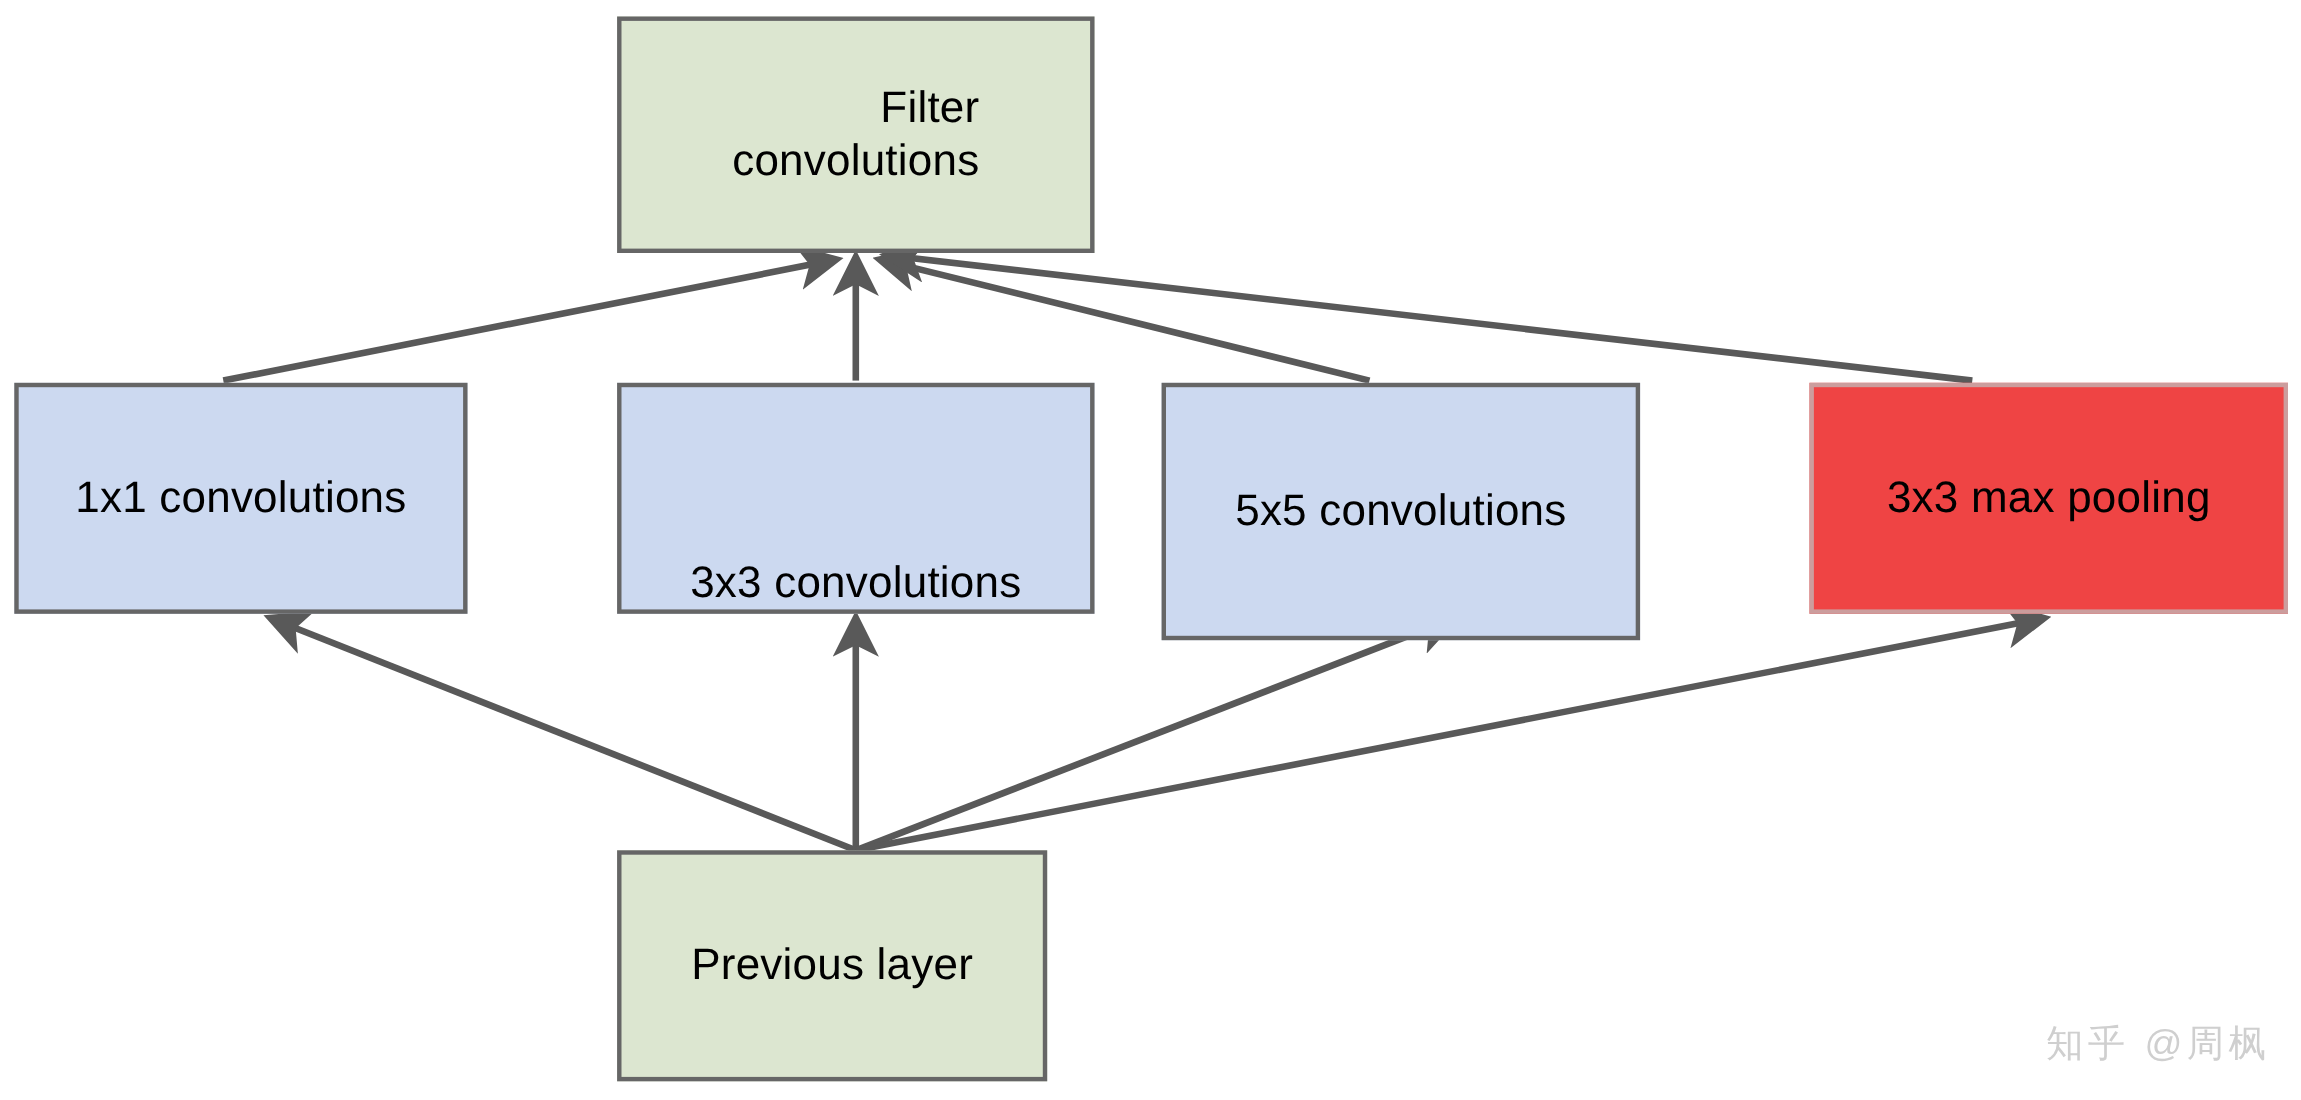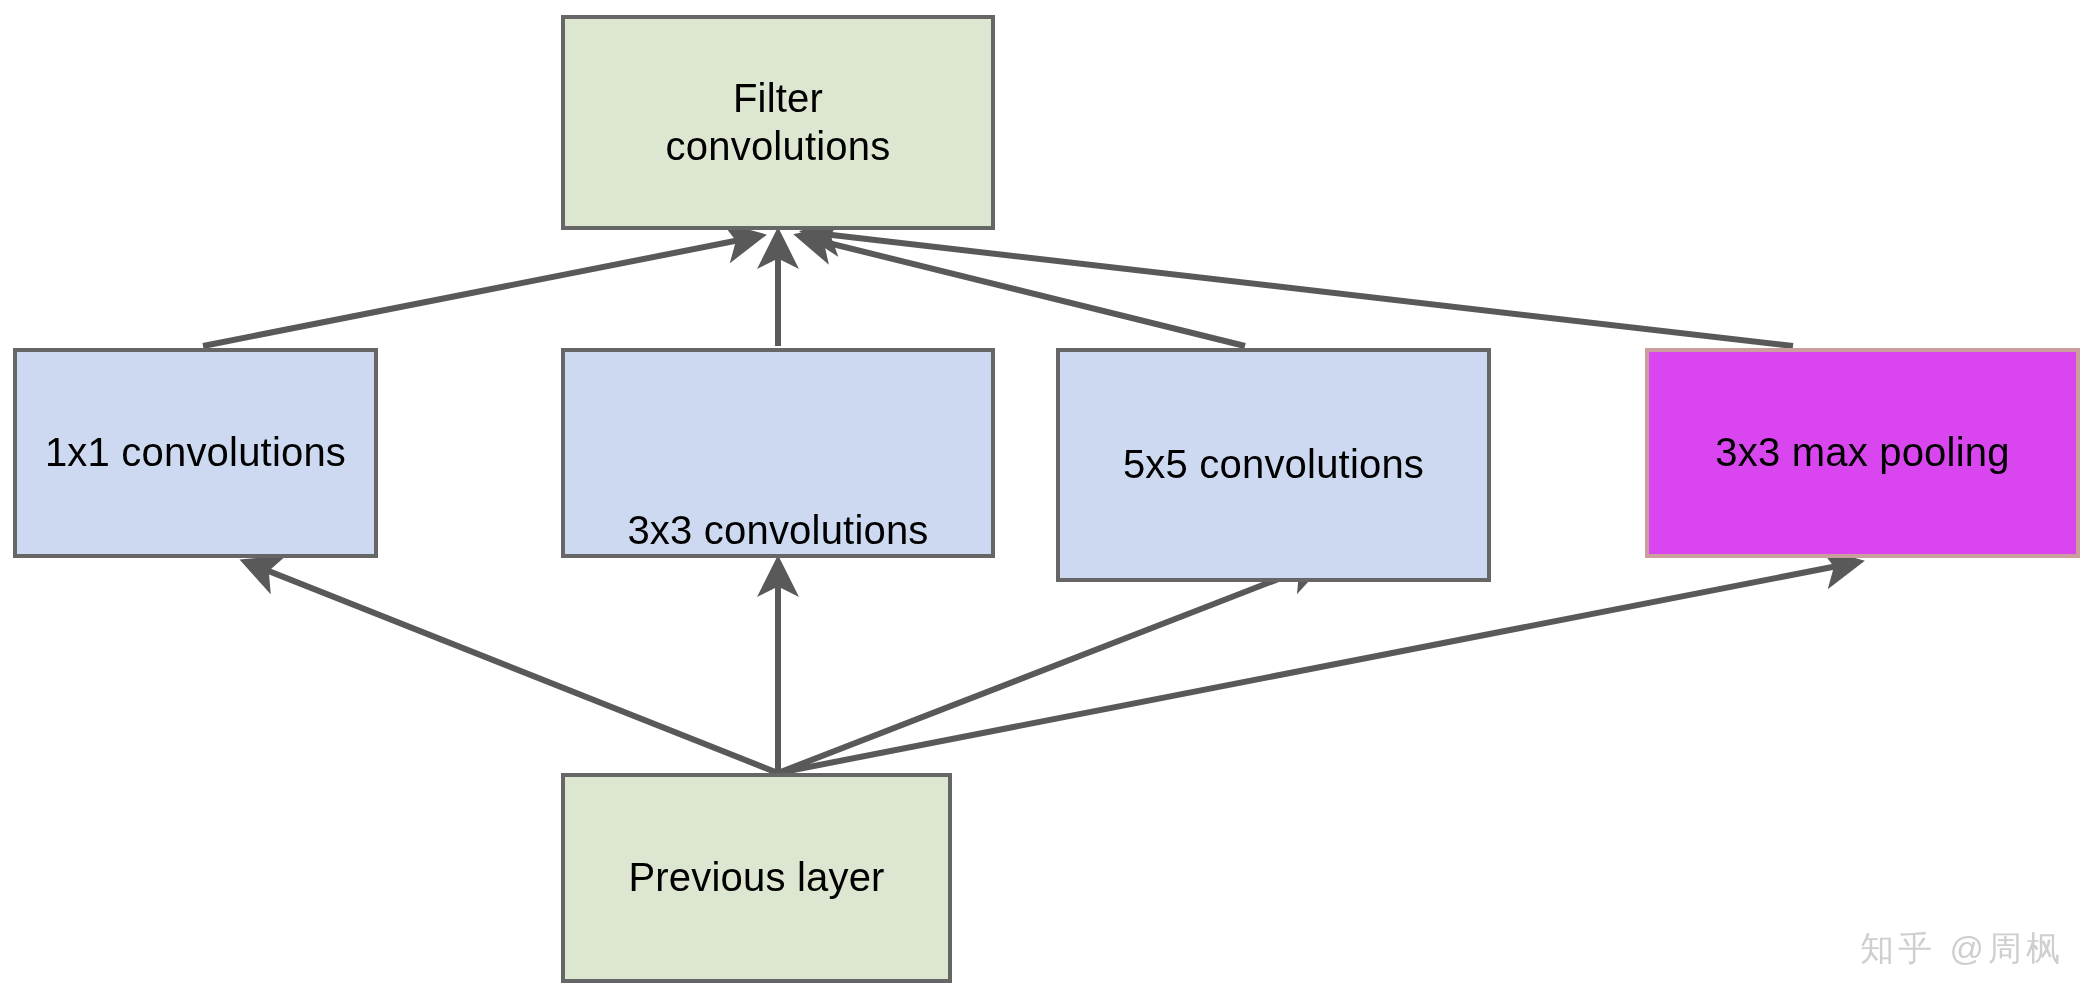--- a/index.html
+++ b/index.html
@@ -39,25 +39,25 @@
   }
   .node-green {
     background: #dce6d0;
     border: 4px solid #666666;
   }
   .node-blue {
     background: #ccd9f0;
     border: 4px solid #666666;
   }
   .node-pink {
-    background: #d946ef;
+    background: #ef4444;
     border: 4px solid #cc9d9d;
   }
-  #node-filter-concatenation { left: 561px; top: 15px; width: 434px; height: 215px; }
-  #node-1x1-convolutions     { left: 13px;  top: 348px; width: 365px; height: 210px; }
+  #node-filter-concatenation { left: 561px; top: 15px; width: 434px; height: 215px; text-align: right; }
+  #node-1x1-convolutions     { left: 13px;  top: 348px; width: 412px; height: 210px; }
   #node-3x3-convolutions     { left: 561px; top: 348px; width: 434px; height: 210px; align-items: flex-end; }
   #node-5x5-convolutions     { left: 1056px; top: 348px; width: 435px; height: 234px; justify-content: center; }
   #node-3x3-max-pooling      { left: 1645px; top: 348px; width: 435px; height: 210px; }
   #node-previous-layer       { left: 561px; top: 773px; width: 391px; height: 210px; }
   .node-label { display: block; pointer-events: none; }
   #watermark {
     position: absolute;
     right: 28px;
     bottom: 28px;
     font-size: 34px;

